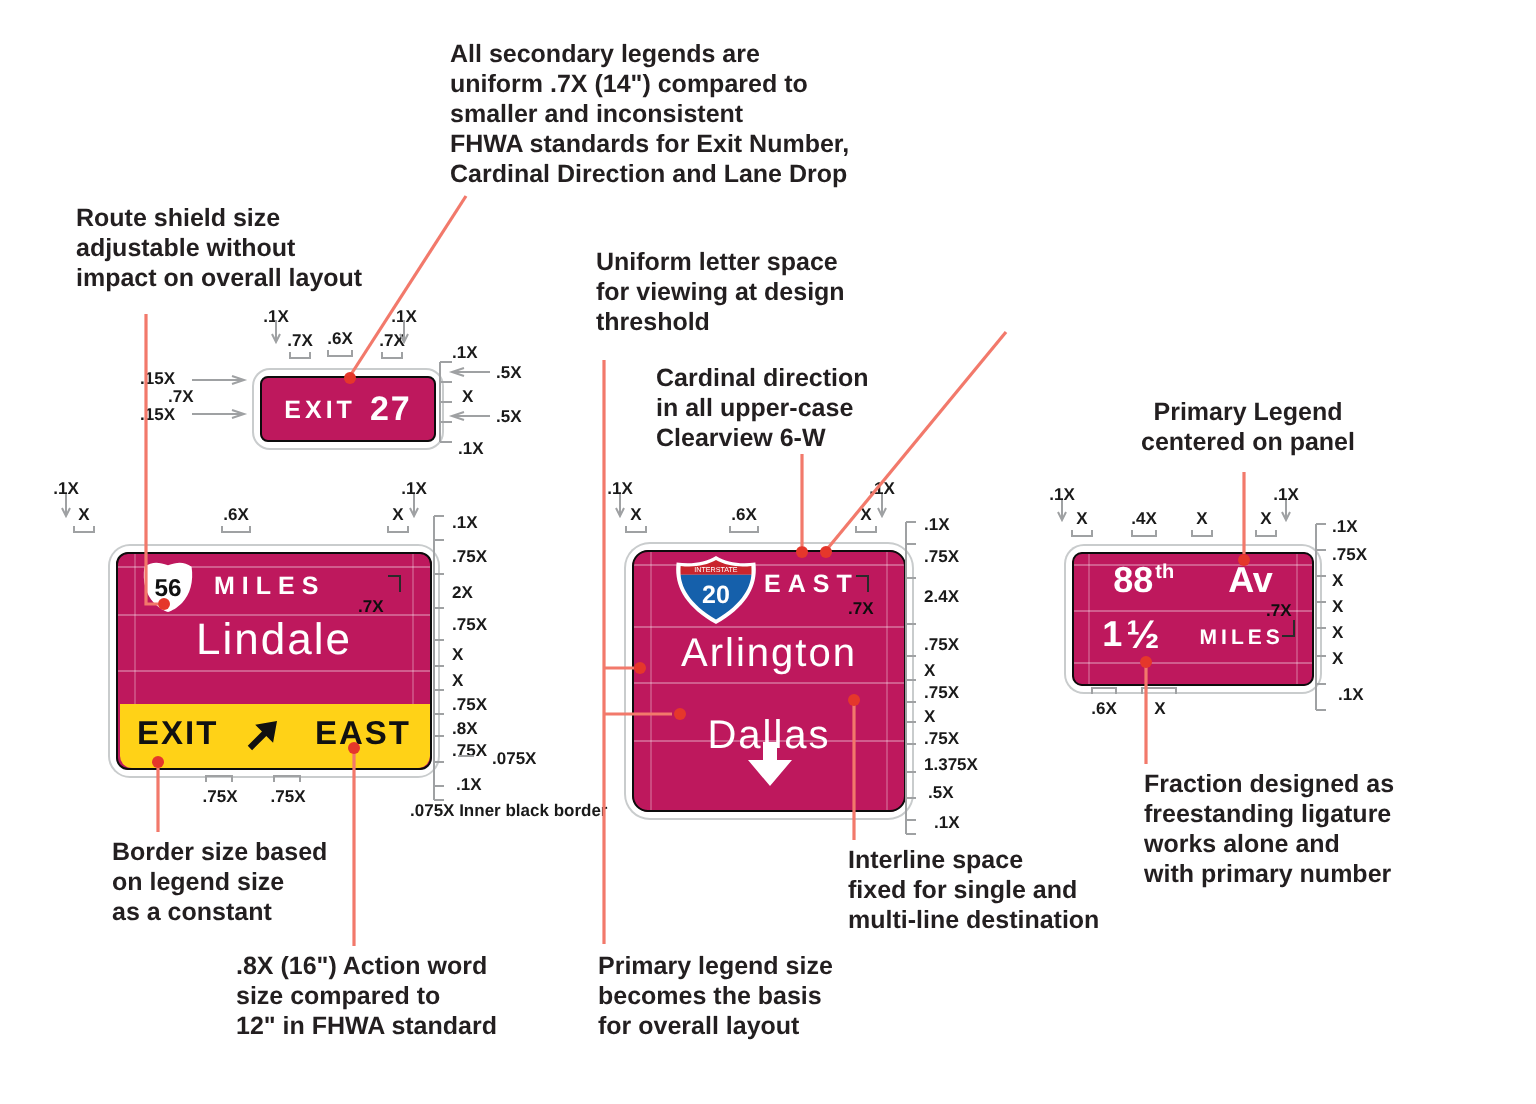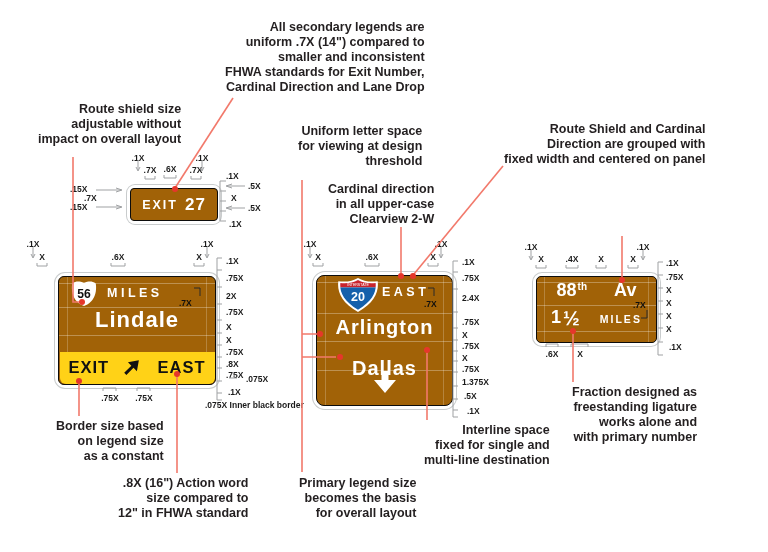--- a/index.html
+++ b/index.html
@@ -1,33 +1,33 @@
 <!DOCTYPE html>
 <html><head>
 <meta charset="utf-8">
 <style>
   html,body{margin:0;padding:0;background:#fff;}
   .stage{position:relative;width:768px;height:552px;background:#fff;overflow:hidden;
          font-family:"Liberation Sans",sans-serif;}
   .ann{position:absolute;font-weight:bold;font-size:12.5px;line-height:1.2;color:#231f20;
-       white-space:pre-line;z-index:4;text-align:right;}
+       white-space:pre-line;z-index:4;}
   .dim{position:absolute;font-weight:bold;font-size:8.5px;color:#1a1a1a;white-space:nowrap;z-index:5;}
   .dim.c{transform:translateX(-50%);}
   .overlay{position:absolute;left:0;top:0;z-index:6;pointer-events:none;}
-  .sign{position:absolute;border:3px solid #fff;border-radius:10px;background:#a16207;
+  .sign{position:absolute;border:3px solid #fff;border-radius:10px;background:#be185d;
         box-shadow:0 0 0 1px #c9cccd;z-index:2;color:#fff;}
   .ring{position:absolute;inset:0;border:1.5px solid #0c0c0c;border-radius:6px;pointer-events:none;}
   .gl{position:absolute;left:0;right:0;height:1px;background:rgba(255,255,255,.30);}
   .glv{position:absolute;top:0;bottom:0;width:1px;background:rgba(255,255,255,.22);}
   .exitrow{position:absolute;inset:0;display:flex;align-items:center;justify-content:center;gap:7px;}
   .s-exit{font-weight:bold;font-size:12.5px;letter-spacing:2px;}
   .s-num{font-weight:bold;font-size:17px;letter-spacing:1px;}
   .cardinal{position:absolute;font-weight:bold;font-size:12.5px;letter-spacing:3.5px;}
   .onsign-dim{position:absolute;font-weight:bold;font-size:8.5px;color:#0e0e0e;}
-  .dest{position:absolute;left:0;right:0;text-align:center;font-weight:bold;letter-spacing:1px;}
+  .dest{position:absolute;left:0;right:0;text-align:center;font-weight:normal;letter-spacing:1px;}
   .ypanel{position:absolute;left:1.5px;right:1.5px;bottom:1.5px;height:32px;background:#ffd217;
           border-radius:0 0 6px 6px;display:flex;align-items:center;justify-content:space-between;
           padding:0 9px;box-sizing:border-box;color:#111;}
   .yword{font-weight:bold;font-size:16.5px;letter-spacing:1px;color:#111;}
   .shield{position:absolute;text-align:center;}
   .avrow{position:absolute;left:0;right:0;display:flex;justify-content:center;align-items:flex-start;}
   .avbig{font-weight:bold;font-size:18px;}
   .avsup{font-weight:bold;font-size:10px;margin-top:1px;margin-left:1px;}
   .avmiles{font-weight:bold;font-size:10.5px;letter-spacing:2px;margin-top:6px;margin-left:8px;padding-left:12px;}
 </style>
@@ -110,24 +110,23 @@
 FHWA standards for Exit Number,
 Cardinal Direction and Lane Drop</div>
   <div class="ann" style="left:38px;top:102px">Route shield size
 adjustable without
 impact on overall layout</div>
   <div class="ann" style="left:298px;top:124px">Uniform letter space
 for viewing at design
 threshold</div>
   <div class="ann" style="left:328px;top:182px">Cardinal direction
 in all upper-case
-Clearview 2-W</div>
-  <div class="ann" style="left:504px;top:122px">Route Shield and Cardinal
-Direction are grouped with
-fixed width and centered on panel</div>
+Clearview 6-W</div>
+  <div class="ann" style="left:563px;top:199px;width:122px;text-align:center">Primary Legend
+centered on panel</div>
   <div class="ann" style="left:56px;top:419px">Border size based
 on legend size
 as a constant</div>
   <div class="ann" style="left:572px;top:385px">Fraction designed as
 freestanding ligature
 works alone and
 with primary number</div>
   <div class="ann" style="left:118px;top:476px">.8X (16") Action word
 size compared to
 12" in FHWA standard</div>

